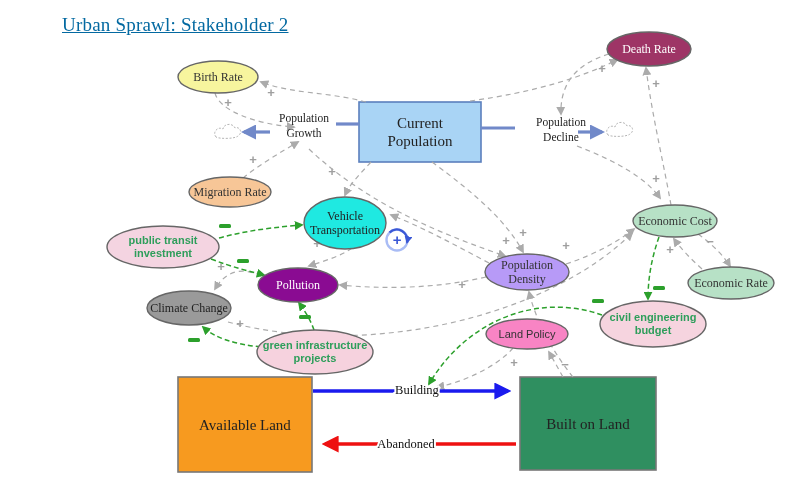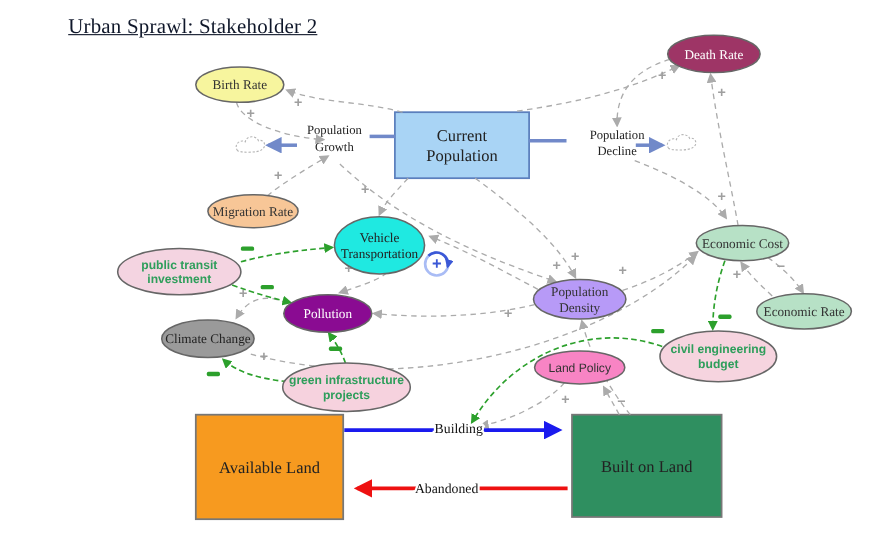--- a/index.html
+++ b/index.html
@@ -1,18 +1,18 @@
 <!DOCTYPE html>
 <html><head>
 <meta charset="utf-8">
 <style>
   html,body{margin:0;padding:0;background:#fff;}
   #stage{position:relative;width:800px;height:487px;background:#fff;overflow:hidden;
          font-family:"Liberation Serif",serif;}
-  #title{position:absolute;left:62px;top:14px;font-size:19px;color:#0f172a;
+  #title{position:absolute;left:62px;top:14px;font-size:19px;color:#0369a1;
          text-decoration:underline;letter-spacing:.2px;text-align:right;}
   svg{position:absolute;left:0;top:0;}
   text{user-select:none;}
 </style>
 </head>
 <body>
 <div id="stage">
   <div id="title">Urban Sprawl: Stakeholder 2</div>
   <svg id="cv" width="800" height="487" viewBox="0 0 800 487">
       <defs>

